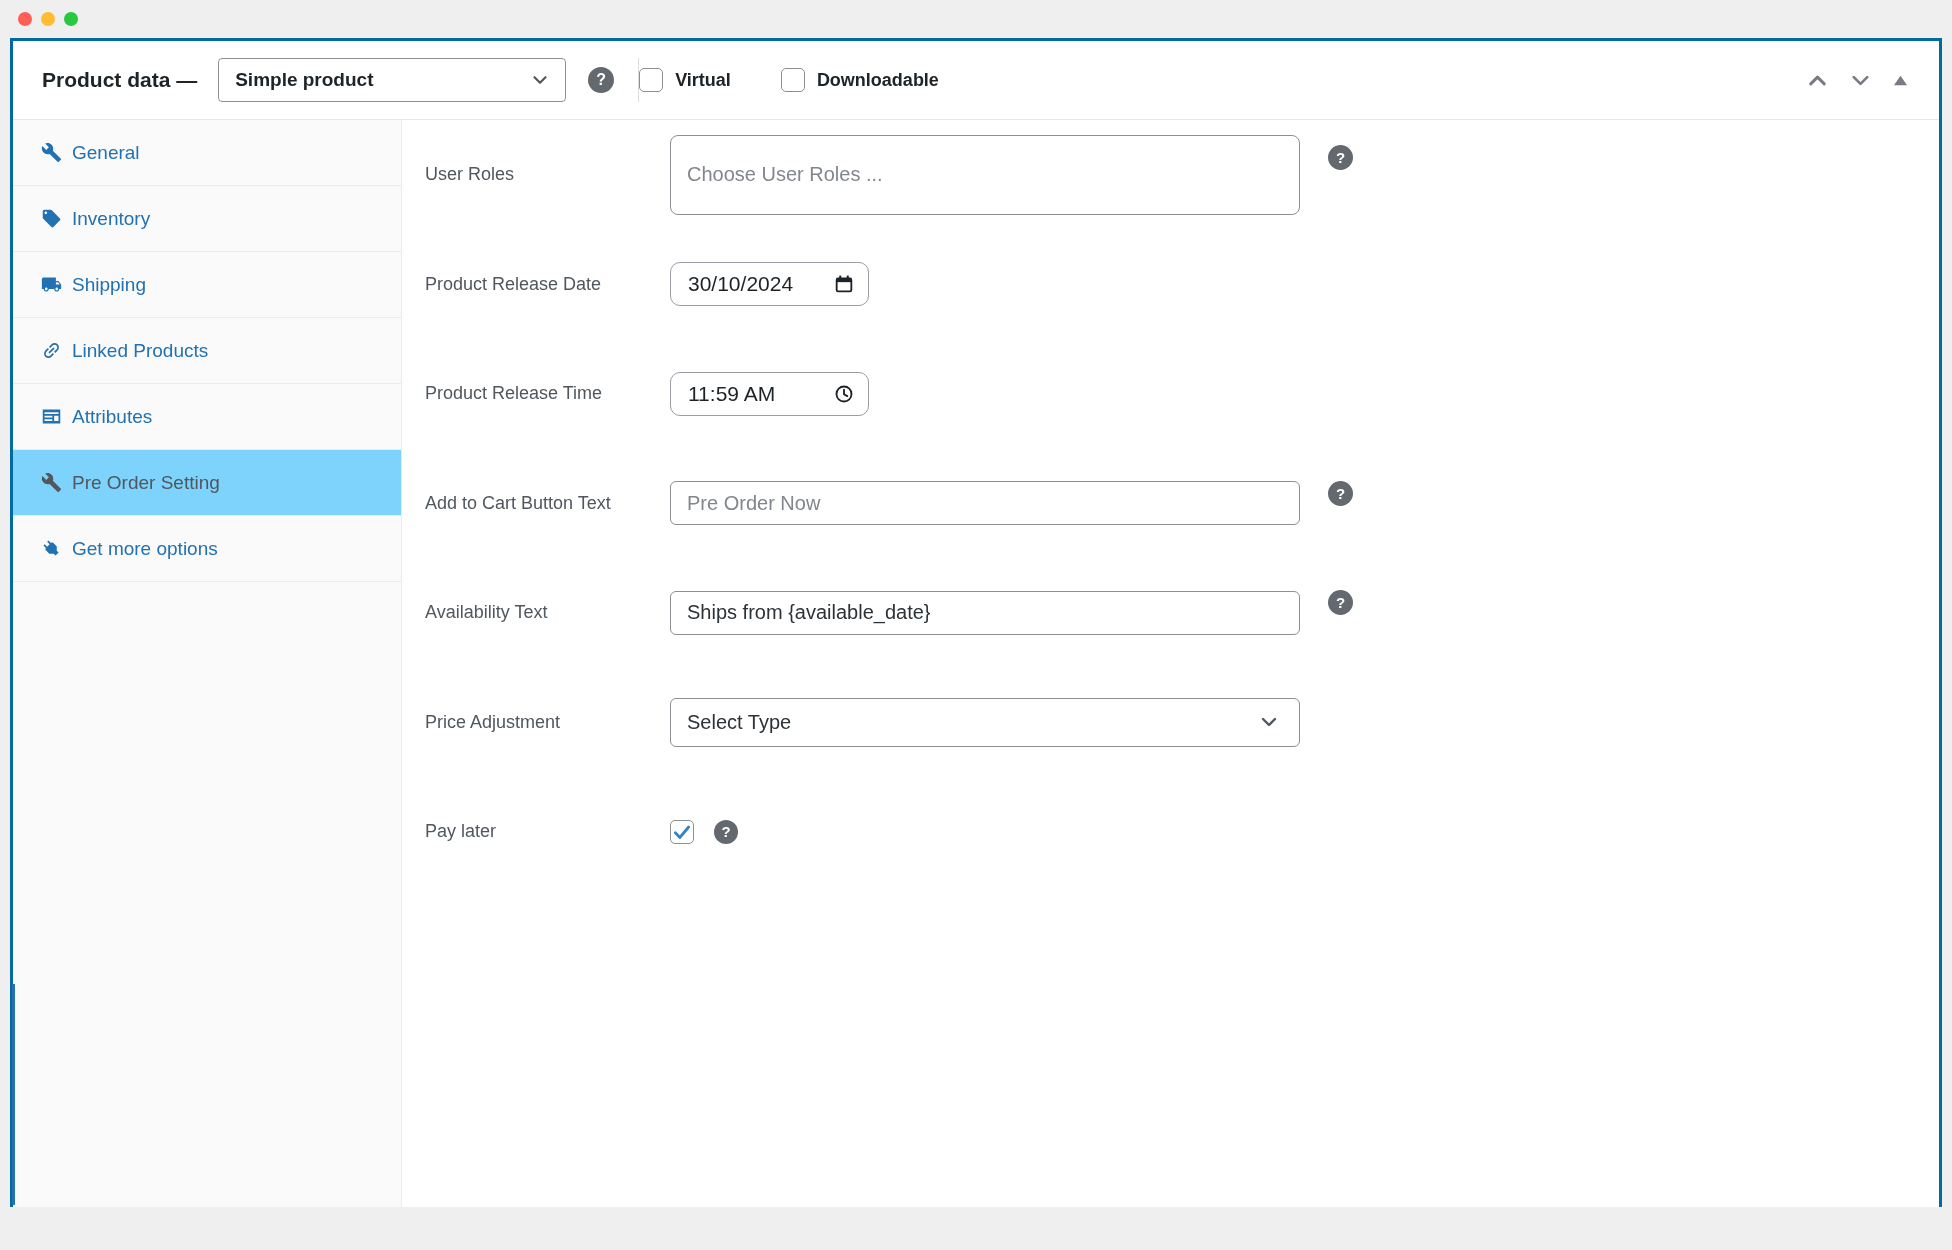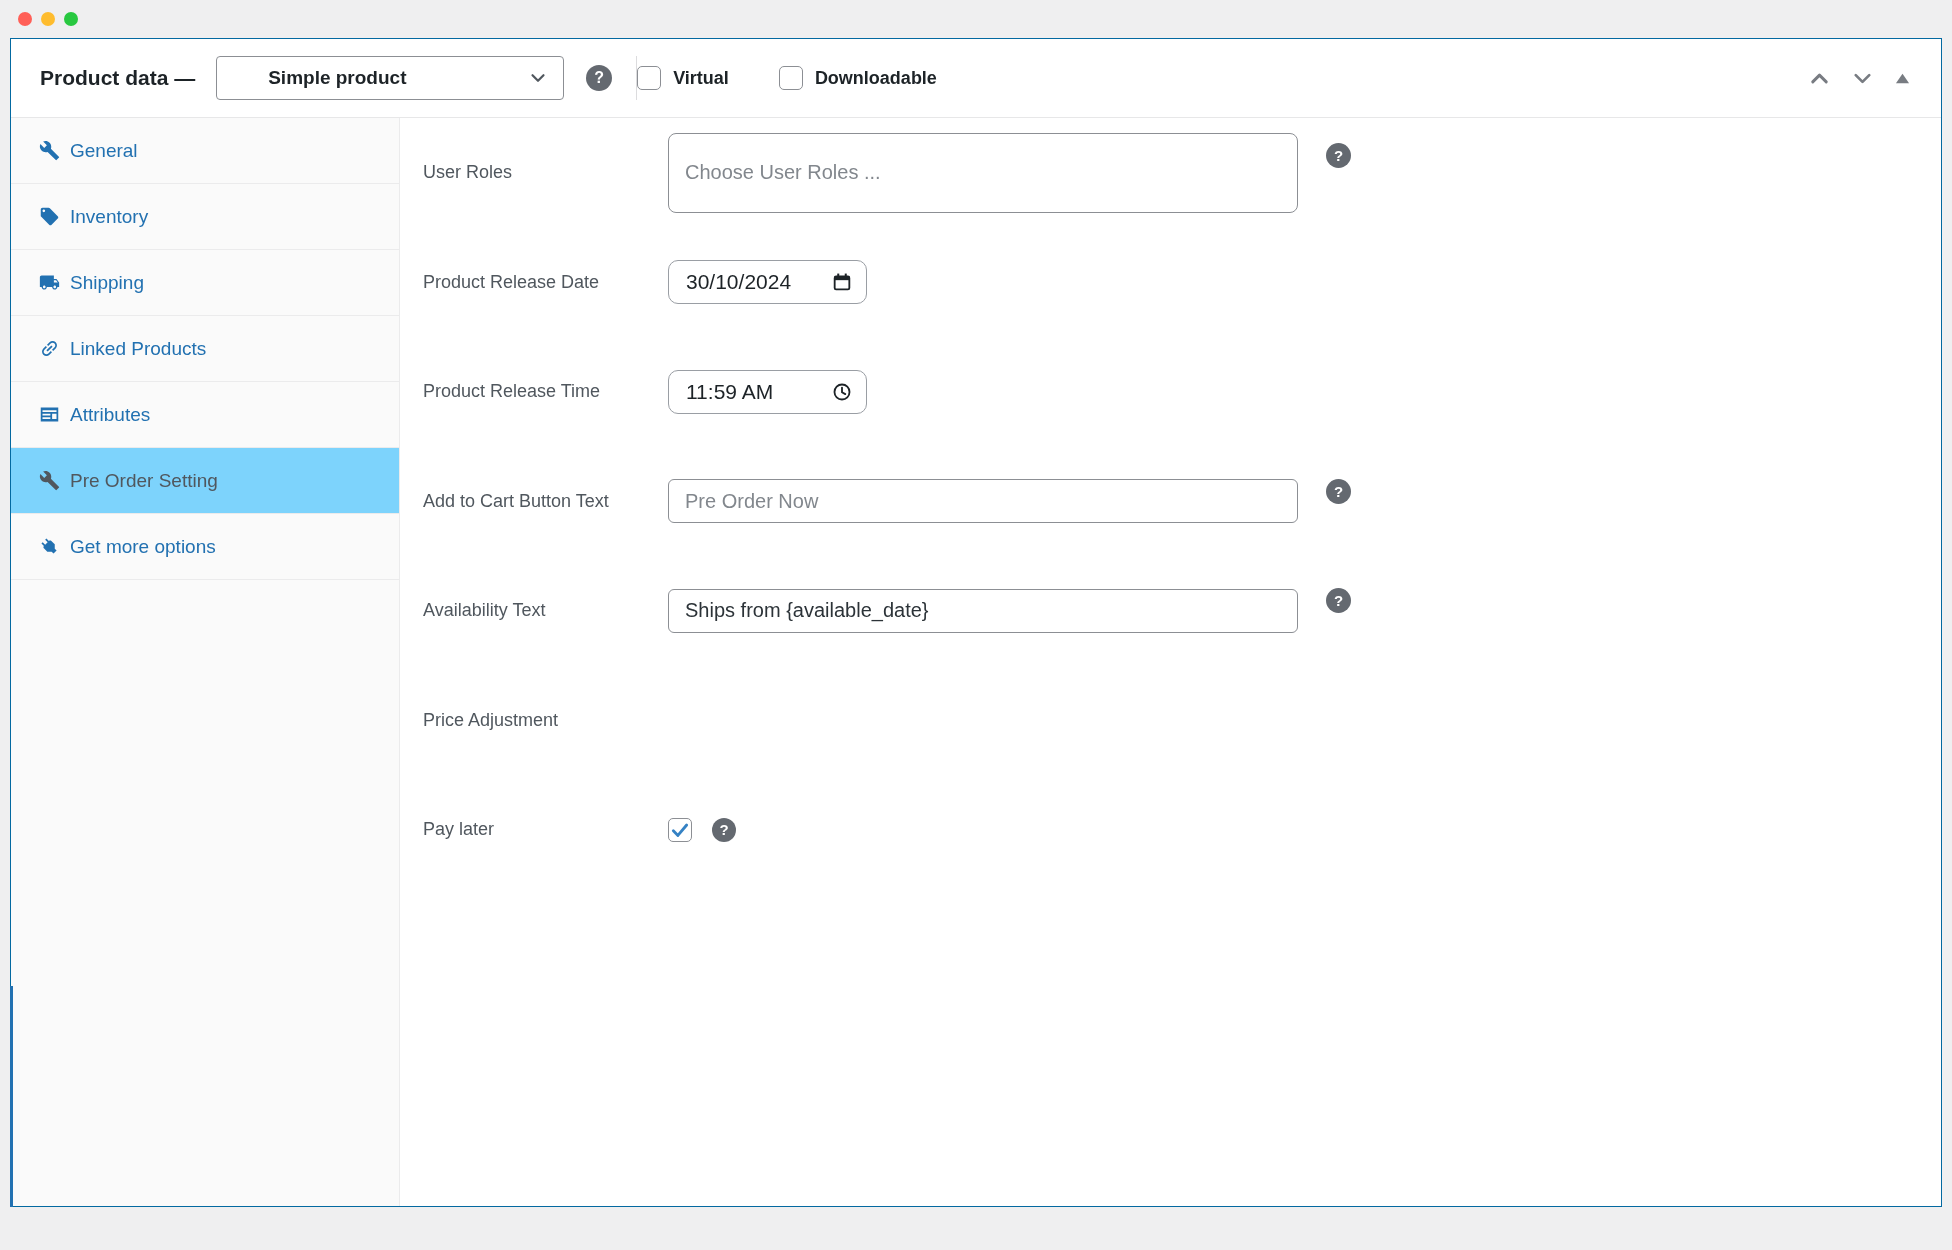--- a/index.html
+++ b/index.html
@@ -16,40 +16,40 @@
   
   .titlebar { height:38px; display:flex; align-items:center; padding-left:18px; gap:9px; }
   .tl-dot { width:14px; height:14px; border-radius:50%; }
   .tl-red { background:#ff5f57; }
   .tl-yellow { background:#febc2e; }
   .tl-green { background:#28c840; }
 
   
   .panel {
     position:absolute; left:10px; top:38px; width:1932px; height:1169px;
-    background:#fff; border:1px solid #0369a1;
+    background:#fff; border:3px solid #0369a1;
   }
   .left-accent {
     position:absolute; left:-1px; bottom:-1px; width:3px; height:221px;
     background:#2271b1;
   }
 
   
   .panel-header {
     height:79px; display:flex; align-items:center;
     padding:0 28px 0 29px; border-bottom:1px solid #e7e7e8; background:#fff;
   }
   .pd-title { font-size:21px; font-weight:bold; color:#1d2327; white-space:nowrap; }
   .type-select {
     margin-left:21px; width:348px; height:44px;
     border:1.5px solid #8c8f94; border-radius:4px; background:#fff;
     display:flex; align-items:center; justify-content:space-between;
     padding:0 14px 0 16px; cursor:pointer;
   }
-  .type-select .val { font-size:19px; font-weight:bold; color:#1d2327;margin-left:35px; }
+  .type-select .val { font-size:19px; font-weight:bold; color:#1d2327; }
   .chev { width:22px; height:22px; stroke:#50575e; fill:none; stroke-width:2.2; stroke-linecap:round; stroke-linejoin:round; }
   .help {
     width:26px; height:26px; border-radius:50%; background:#646970; color:#fff;
     display:flex; align-items:center; justify-content:center;
     font-size:16px; font-weight:bold; flex:0 0 auto; cursor:pointer; user-select:none;
   }
   .hdr-help { margin-left:22px; }
   .vdiv { width:1px; height:44px; background:#dcdcde; margin-left:24px; }
   .hdr-check { display:flex; align-items:center; gap:12px; cursor:pointer; }
   .hdr-check.virtual { }
@@ -298,20 +298,26 @@
         <div class="row">
           <span class="row-label">Availability Text</span>
           <input class="text-input" type="text" value="Ships from {available_date}" style="">
           <div class="help inline-help raise-10">
             <span>?</span>
           </div>
         </div>
 
         <div class="row">
           <span class="row-label">Price Adjustment</span>
+          <div class="select-box">
+            <span>Select Type</span>
+            <svg class="chev" viewBox="0 0 24 24" style="width:24px;height:24px">
+                <use href="#ic-chevdown"></use>
+              </svg>
+          </div>
         </div>
 
         <div class="row">
           <span class="row-label">Pay later</span>
           <div class="checkbox checked">
             <svg viewBox="0 0 24 24">
                 <use href="#ic-check"></use>
               </svg>
           </div>
           <div class="help paylater-help">

